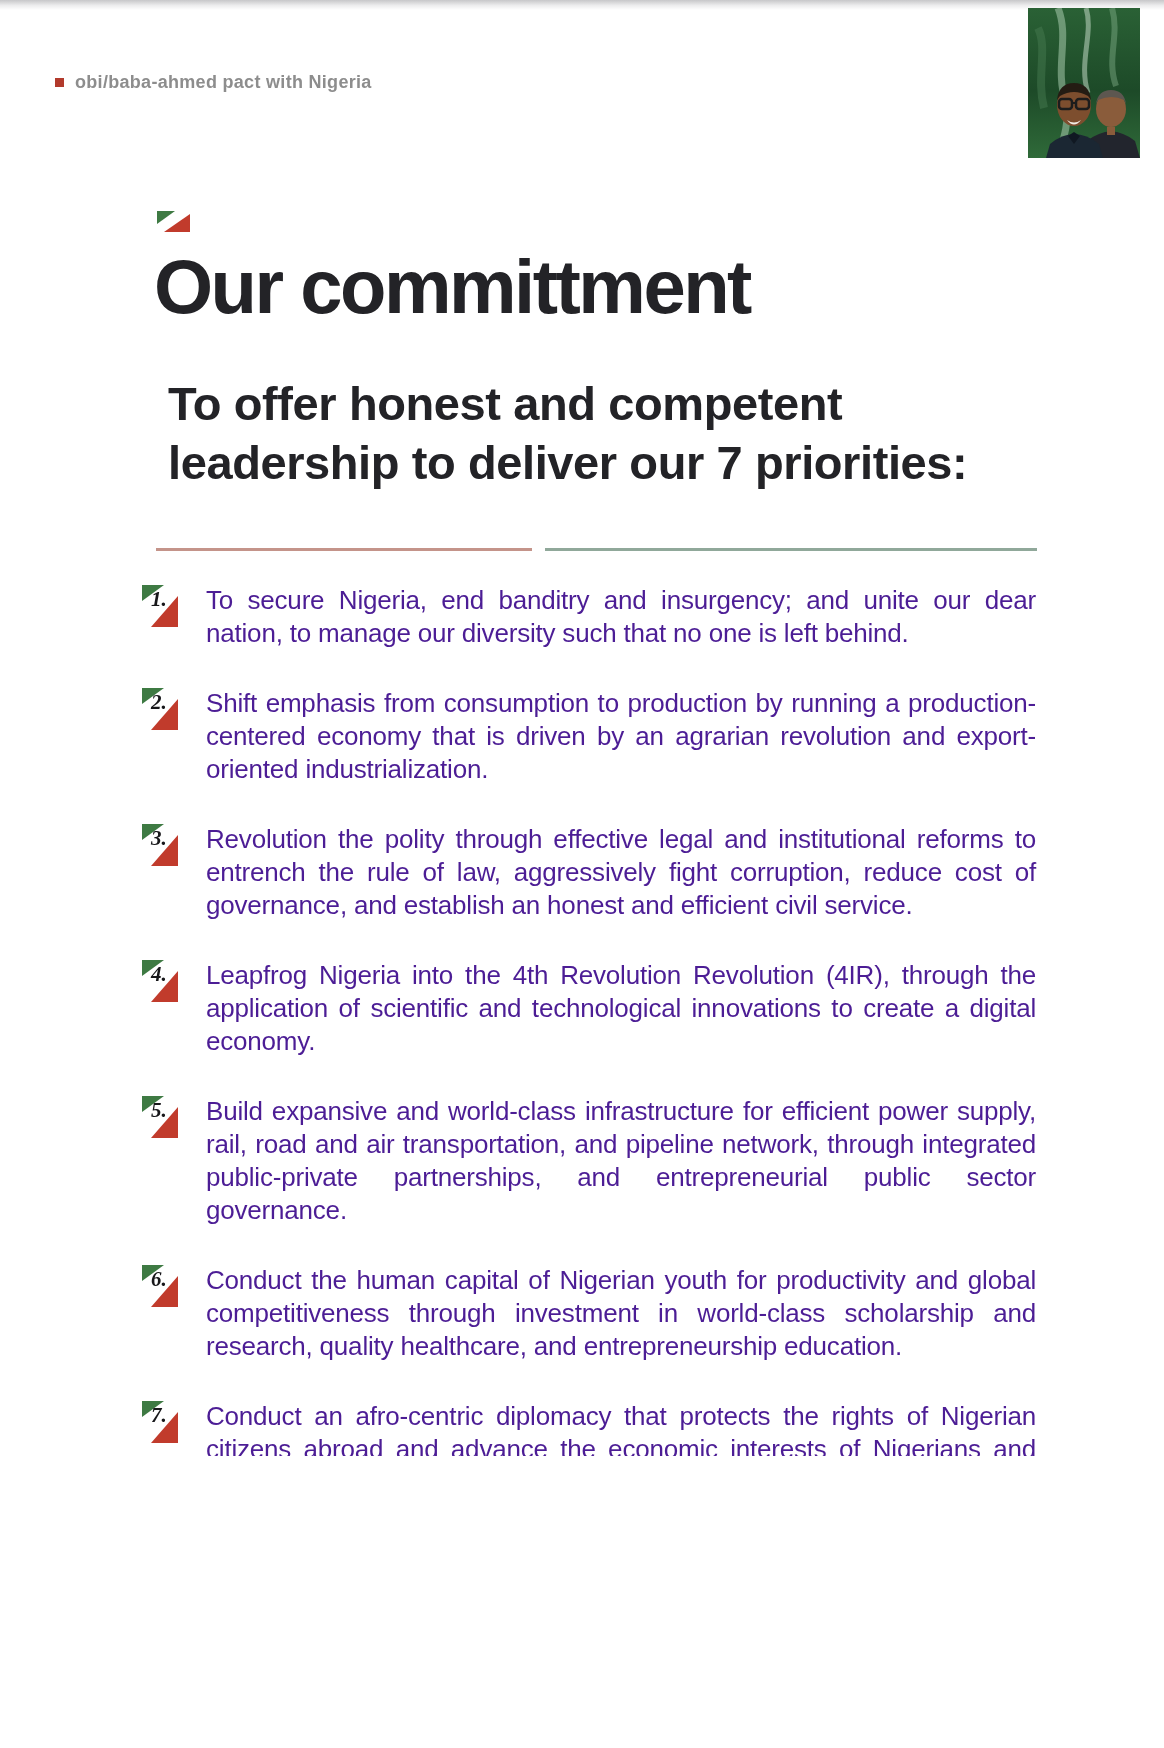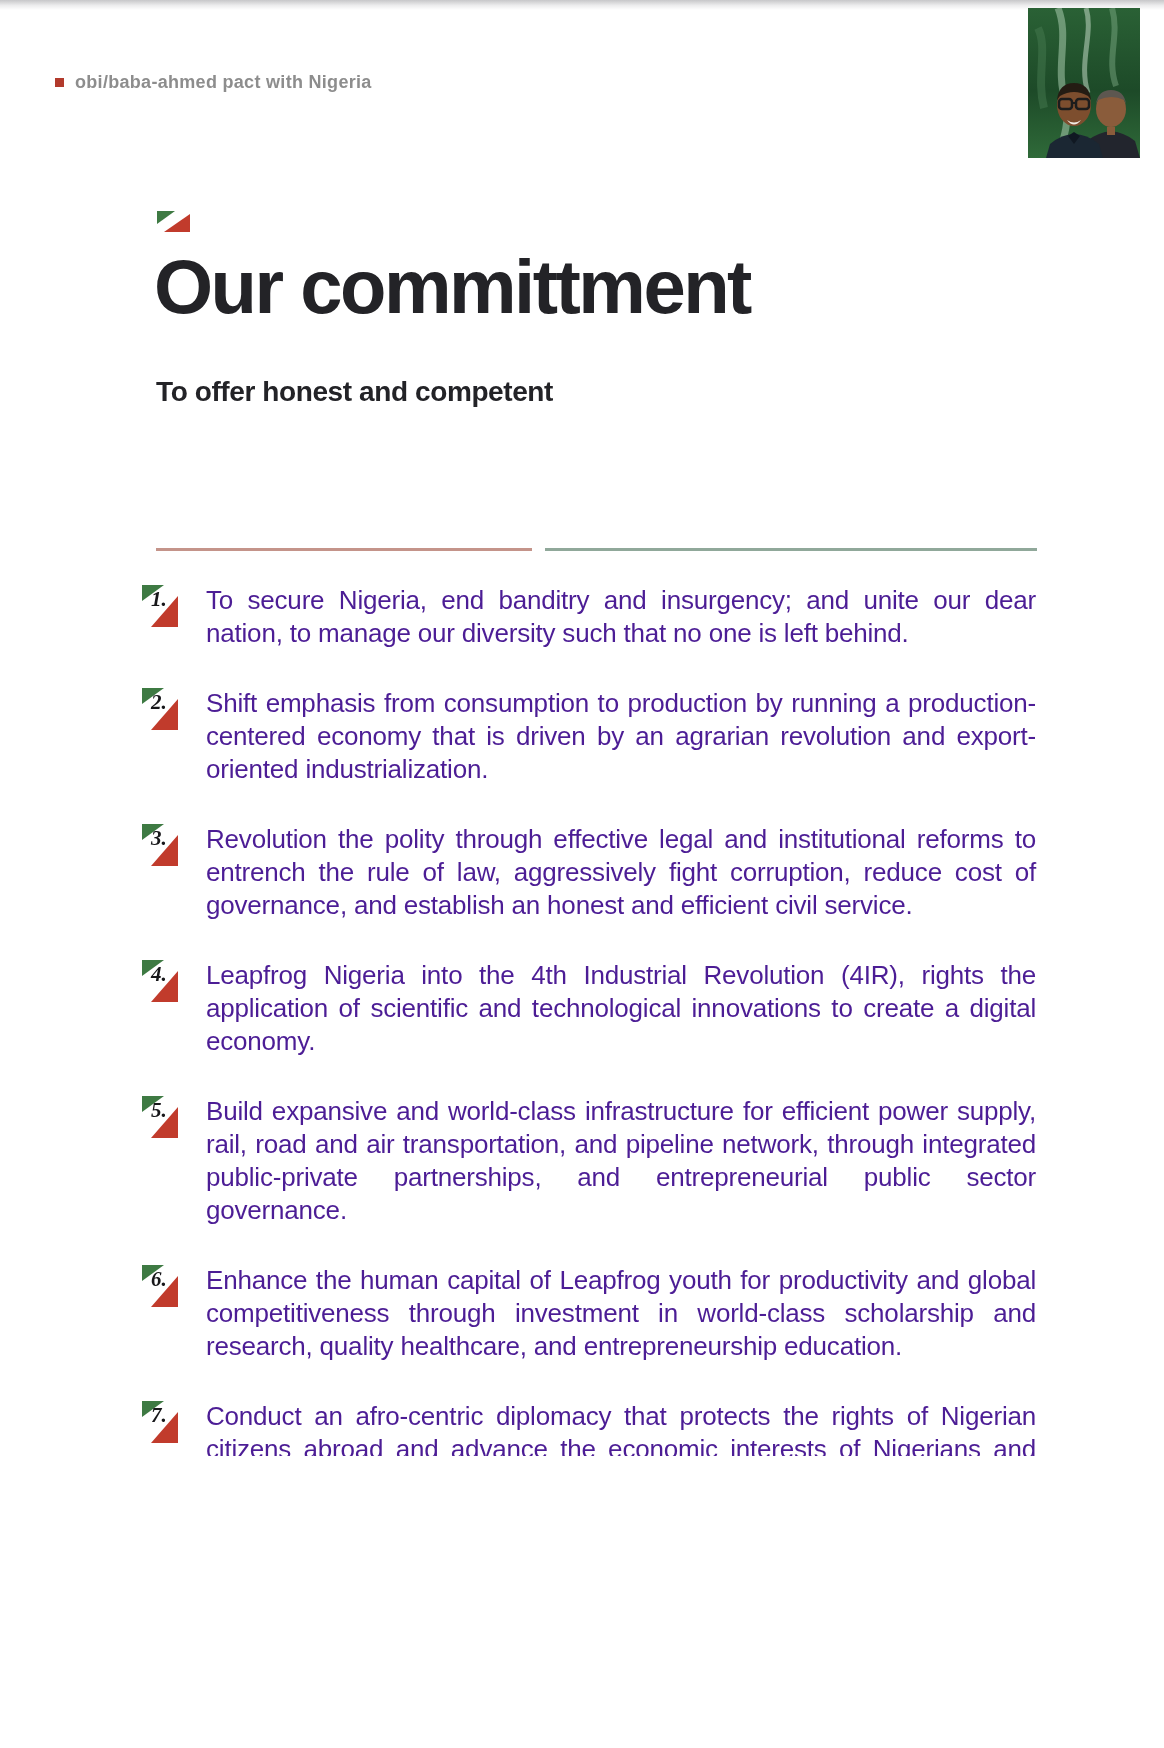--- a/index.html
+++ b/index.html
@@ -23,22 +23,22 @@
   
   .photo{position:absolute; left:1028px; top:8px; width:112px; height:150px;}
   
   .flag-mark{position:absolute; left:155px; top:210px; width:37px; height:23px;}
   
   .page-title{
     position:absolute; left:154px; top:243px; margin:0;
     font-size:76px; font-weight:bold; letter-spacing:-2.5px; color:#232327;
   }
   .page-subtitle{
-    position:absolute; left:156px; top:362px; margin:0; width:900px;
-    font-size:28px; font-weight:bold; letter-spacing:-.4px; color:#232327;
+    position:absolute; left:156px; top:362px; margin:12px; width:900px;
+    font-size:47px; font-weight:bold; letter-spacing:-.4px; color:#232327;
     line-height:59px;
   }
   
   .divider{position:absolute; top:548px; height:3px;}
   .divider.red{left:156px; width:376px; background:#c4948a;}
   .divider.green{left:545px; width:492px; background:#90a89a;}
   
   .priorities{
     position:absolute; left:140px; top:584px; width:896px;
     margin:0; padding:0; list-style:none;
@@ -127,21 +127,21 @@
 
   <div class="flag-mark">
     <svg width="37" height="23" viewBox="0 0 37 23">
       <polygon points="2,1 20,1 2,14" fill="#3e7a43"></polygon>
       <polygon points="35,4 35,22 9,22" fill="#c13b2c"></polygon>
     </svg>
   </div>
 
   <h1 class="page-title">Our committment</h1>
   <h2 class="page-subtitle"><span>To offer honest and competent</span><br>
-  </h2>
+  <span>leadership to deliver our 7 priorities:</span></h2>
 
   <div class="divider red"></div>
   <div class="divider green"></div>
 
   <ol class="priorities">
     <li class="priority">
       <div class="marker">
         <svg width="40" height="44" viewBox="0 0 40 44">
             <polygon points="2,1 24,1 2,17" fill="#3e7a43"></polygon>
             <polygon points="38,12 38,43 11,43" fill="#c13b2c"></polygon>
@@ -171,41 +171,41 @@
       <p class="ptext">Revolution the polity through effective legal and institutional reforms to entrench the rule of law, aggressively fight corruption, reduce cost of governance, and establish an honest and efficient civil service.</p>
     </li>
     <li class="priority">
       <div class="marker">
         <svg width="40" height="44" viewBox="0 0 40 44">
             <polygon points="2,1 24,1 2,17" fill="#3e7a43"></polygon>
             <polygon points="38,12 38,43 11,43" fill="#c13b2c"></polygon>
           </svg>
         <span class="num">4.</span>
       </div>
-      <p class="ptext">Leapfrog Nigeria into the 4th Industrial Revolution (4IR), rights the application of scientific and technological innovations to create a digital economy.</p>
+      <p class="ptext">Leapfrog Nigeria into the 4th Revolution Revolution (4IR), through the application of scientific and technological innovations to create a digital economy.</p>
     </li>
     <li class="priority">
       <div class="marker">
         <svg width="40" height="44" viewBox="0 0 40 44">
             <polygon points="2,1 24,1 2,17" fill="#3e7a43"></polygon>
             <polygon points="38,12 38,43 11,43" fill="#c13b2c"></polygon>
           </svg>
         <span class="num">5.</span>
       </div>
       <p class="ptext">Build expansive and world-class infrastructure for efficient power supply, rail, road and air transportation, and pipeline network, through integrated public-private partnerships, and entrepreneurial public sector governance.</p>
     </li>
     <li class="priority">
       <div class="marker">
         <svg width="40" height="44" viewBox="0 0 40 44">
             <polygon points="2,1 24,1 2,17" fill="#3e7a43"></polygon>
             <polygon points="38,12 38,43 11,43" fill="#c13b2c"></polygon>
           </svg>
         <span class="num">6.</span>
       </div>
-      <p class="ptext">Enhance the human capital of Leapfrog youth for productivity and global competitiveness through investment in world-class scholarship and research, quality healthcare, and entrepreneurship education.</p>
+      <p class="ptext">Conduct the human capital of Nigerian youth for productivity and global competitiveness through investment in world-class scholarship and research, quality healthcare, and entrepreneurship education.</p>
     </li>
     <li class="priority">
       <div class="marker">
         <svg width="40" height="44" viewBox="0 0 40 44">
             <polygon points="2,1 24,1 2,17" fill="#3e7a43"></polygon>
             <polygon points="38,12 38,43 11,43" fill="#c13b2c"></polygon>
           </svg>
         <span class="num">7.</span>
       </div>
       <p class="ptext">Conduct an afro-centric diplomacy that protects the rights of Nigerian citizens abroad and advance the economic interests of Nigerians and Nigerian businesses in a changing world.</p>

